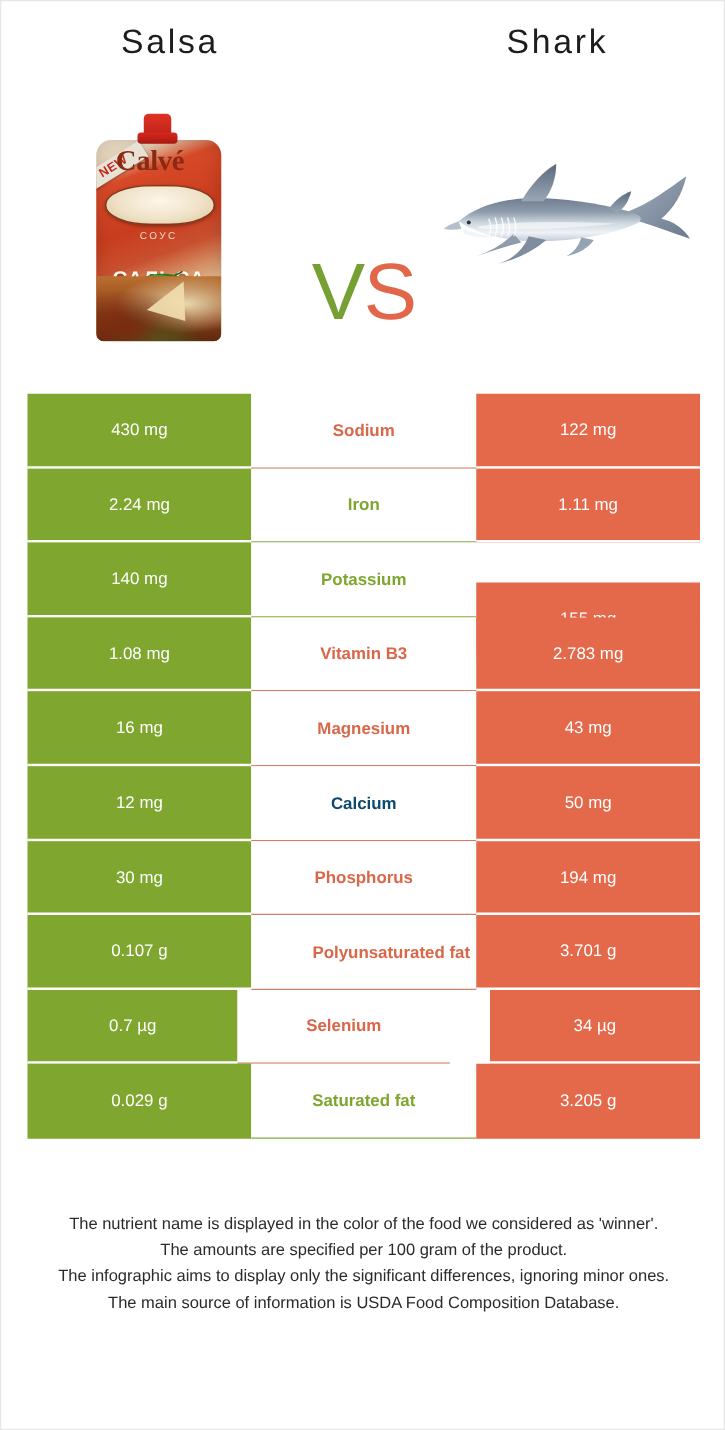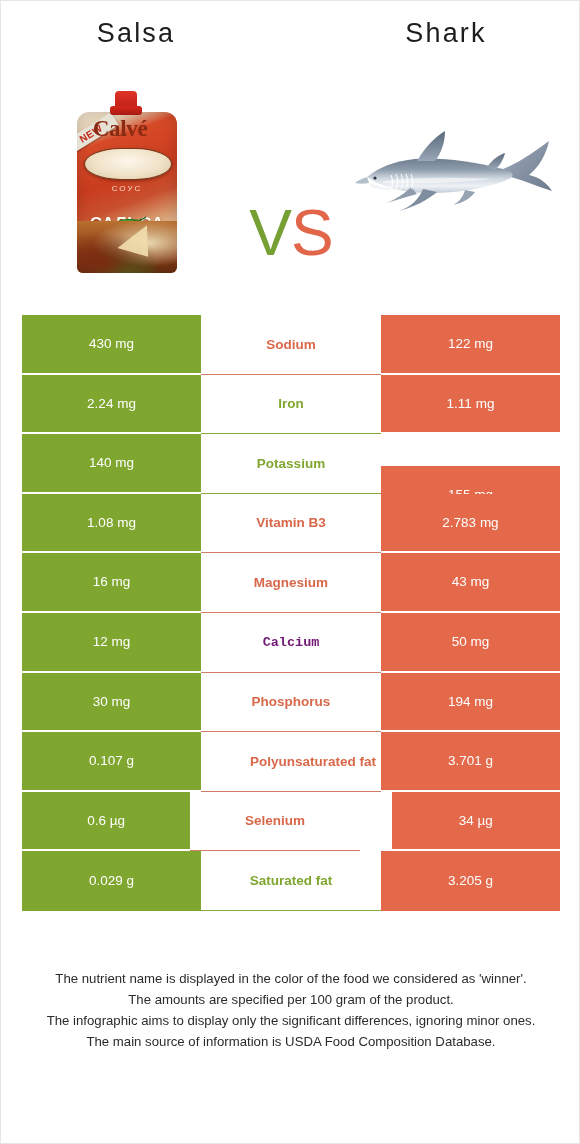--- a/index.html
+++ b/index.html
@@ -414,35 +414,35 @@
         <div class="cell cell-mid" style="color: rgb(217, 104, 75); border-bottom: 1px solid rgb(208, 127, 99);">Vitamin B3</div>
         <div class="cell cell-right" style="background: rgb(227, 105, 74);">2.783 mg</div>
       </div>
       <div class="row">
         <div class="cell cell-left" style="background: rgb(127, 166, 47);">16 mg</div>
         <div class="cell cell-mid" style="color: rgb(217, 104, 75); border-bottom: 1px solid rgb(208, 127, 99);">Magnesium</div>
         <div class="cell cell-right" style="background: rgb(227, 105, 74);">43 mg</div>
       </div>
       <div class="row">
         <div class="cell cell-left" style="background: rgb(127, 166, 47);">12 mg</div>
-        <div class="cell cell-mid" style="color: #701a75; border-bottom: 1px solid rgb(208, 127, 99); font-family: Liberation Mono, monospace;">Calcium</div>
+        <div class="cell cell-mid" style="color: #0c4a6e; border-bottom: 1px solid rgb(208, 127, 99);">Calcium</div>
         <div class="cell cell-right" style="background: rgb(227, 105, 74);">50 mg</div>
       </div>
       <div class="row">
         <div class="cell cell-left" style="background: rgb(127, 166, 47);">30 mg</div>
         <div class="cell cell-mid" style="color: rgb(217, 104, 75); border-bottom: 1px solid rgb(208, 127, 99);">Phosphorus</div>
         <div class="cell cell-right" style="background: rgb(227, 105, 74);">194 mg</div>
       </div>
       <div class="row">
         <div class="cell cell-left" style="background: rgb(127, 166, 47);">0.107 g</div>
         <div class="cell cell-mid" style="color: rgb(217, 104, 75); border-bottom: 1px solid rgb(208, 127, 99); padding-left: 44px;">Polyunsaturated fat</div>
         <div class="cell cell-right" style="background: rgb(227, 105, 74);">3.701 g</div>
       </div>
       <div class="row">
-        <div class="cell cell-left" style="background: rgb(127, 166, 47);">0.6 µg</div>
+        <div class="cell cell-left" style="background: rgb(127, 166, 47);">0.7 µg</div>
         <div class="cell cell-mid" style="color: rgb(217, 104, 75); border-bottom: 1px solid rgb(208, 127, 99);">Selenium</div>
         <div class="cell cell-right" style="background: rgb(227, 105, 74); margin-left: 32px;">34 µg</div>
       </div>
       <div class="row">
         <div class="cell cell-left" style="background: rgb(127, 166, 47);">0.029 g</div>
         <div class="cell cell-mid" style="color: rgb(127, 166, 47); border-bottom: 1px solid rgb(134, 169, 59);">Saturated fat</div>
         <div class="cell cell-right" style="background: rgb(227, 105, 74);">3.205 g</div>
       </div>
     </div>
 

